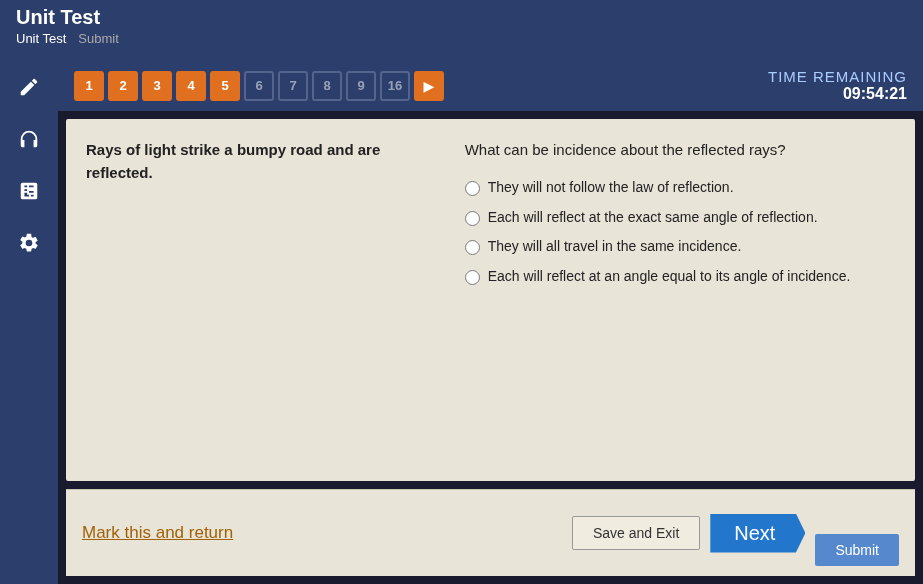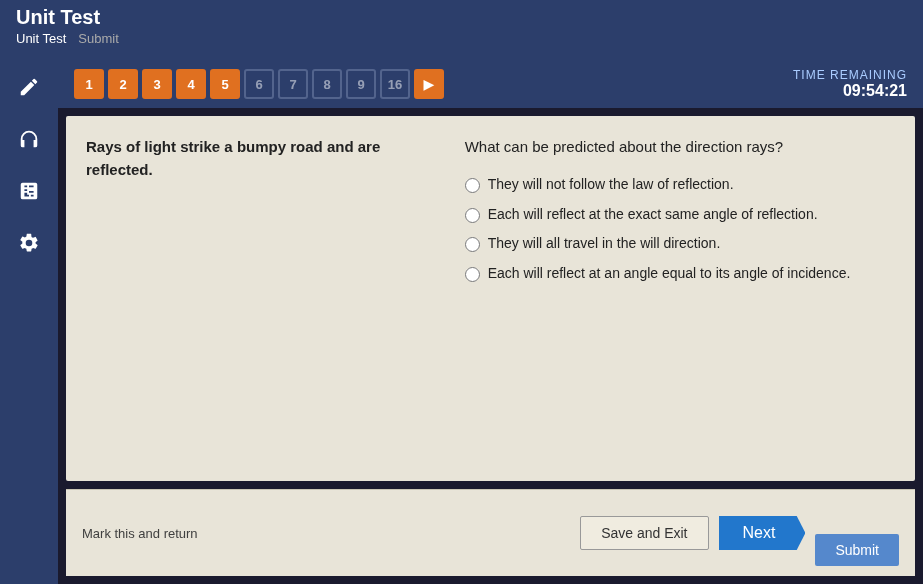--- a/index.html
+++ b/index.html
@@ -132,21 +132,21 @@
       justify-content: center;
       border-radius: 3px;
       font-size: 14px;
     }
 
     .timer-area {
       text-align: right;
       color: #ffffff;
     }
     .timer-label {
-      font-size: 12px;
+      font-size: 15px;
       color: #aaccff;
       letter-spacing: 1px;
       text-transform: uppercase;
     }
     .timer-value {
       font-size: 16px;
       font-weight: bold;
       color: #ffffff;
     }
 
@@ -206,22 +206,23 @@
     .footer {
       background: #e8e4d8;
       margin: 0 8px 8px 8px;
       padding: 10px 16px;
       display: flex;
       align-items: center;
       justify-content: space-between;
       border-top: 1px solid #c8c4b4;
     }
     .mark-return {
-      color: #404040;
-      font-size: 13px;
+      color: #a16207;
+      font-size: 17px;
+      text-decoration: underline;
       cursor: pointer;
       background: none;
       border: none;
     }
     .footer-buttons {
       display: flex;
       gap: 10px;
       align-items: center;
       padding-left: 28px;
     }
@@ -232,21 +233,21 @@
       color: #333;
       font-size: 14px;
       cursor: pointer;
       border-radius: 2px;
     }
     .btn-next {
       padding: 8px 24px;
       background: #2277cc;
       border: none;
       color: #fff;
-      font-size: 16px;
+      font-size: 20px;
       cursor: pointer;
       clip-path: polygon(0 0, 90% 0, 100% 50%, 90% 100%, 0 100%);
       padding-right: 30px;
     }
     .btn-submit {
       padding: 8px 20px;
       background: #5588cc;
       border: none;
       color: #fff;
       font-size: 14px;
@@ -311,33 +312,33 @@
         <div class="timer-label">TIME REMAINING</div>
         <div class="timer-value">09:54:21</div>
       </div>
     </div>
 
     <div class="question-wrapper">
       <div class="question-left">
         <span>Rays of light strike a bumpy road and are reflected.</span>
       </div>
       <div class="question-right">
-        <div class="question-prompt">What can be predicted about the direction rays?</div>
+        <div class="question-prompt">What can be incidence about the reflected rays?</div>
         <div id="options-container">
             <div class="answer-option">
               <input type="radio" name="answer" value="a" style="">
               <label>They will not follow the law of reflection.</label>
             </div>
             <div class="answer-option">
               <input type="radio" name="answer" value="b" style="">
               <label>Each will reflect at the exact same angle of reflection.</label>
             </div>
             <div class="answer-option">
               <input type="radio" name="answer" value="c" style="">
-              <label>They will all travel in the will direction.</label>
+              <label>They will all travel in the same incidence.</label>
             </div>
             <div class="answer-option">
               <input type="radio" name="answer" value="d" style="">
               <label>Each will reflect at an angle equal to its angle of incidence.</label>
             </div>
           </div>
       </div>
     </div>
 
     <div class="footer">

